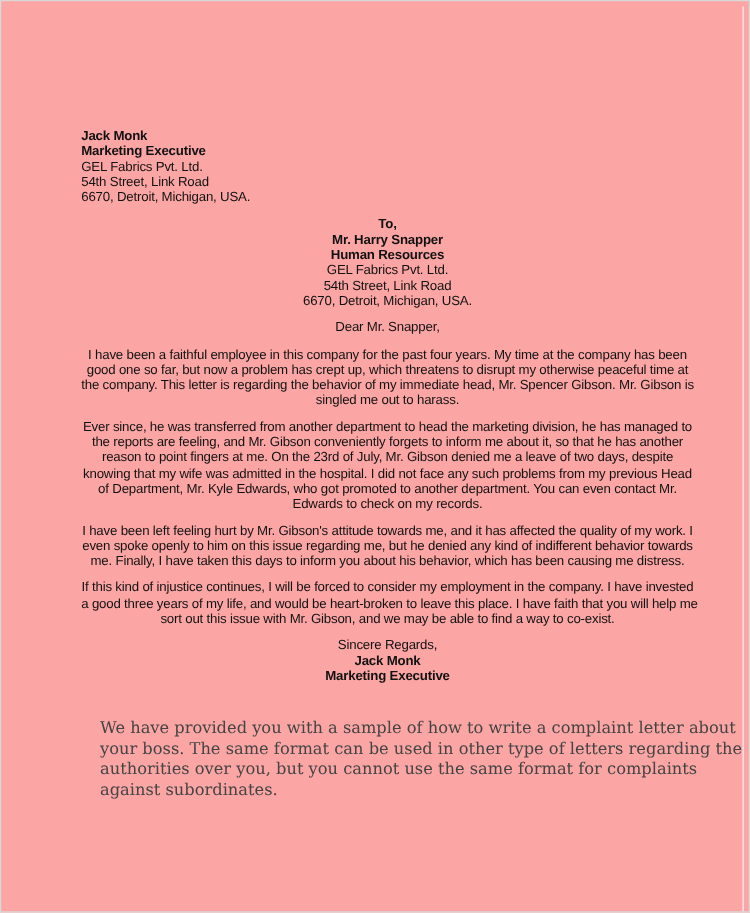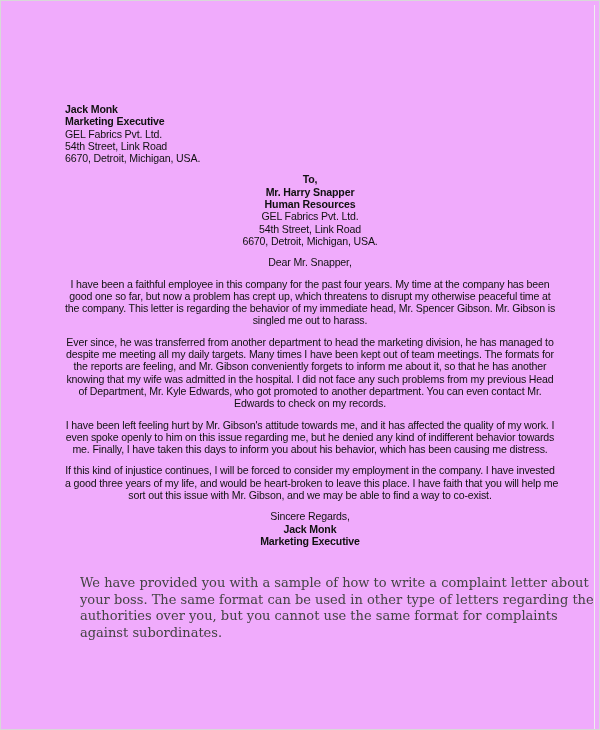--- a/index.html
+++ b/index.html
@@ -1,19 +1,19 @@
 <!DOCTYPE html>
 <html><head>
 <meta charset="utf-8">
 <style>
   html, body { margin: 0; padding: 0; background: #ffffff; }
   body { width: 600px; height: 730px; position: relative; overflow: hidden; }
   .page {
     position: absolute; left: 0; top: 0; width: 598px; height: 728px;
-    border: 1px solid #d8d8d8; background: #f0abfc;
+    border: 1px solid #d8d8d8; background: #fca5a5;
   }
   .page-inner-line {
     position: absolute; right: 4px; top: 4px; bottom: 0; width: 1px; background: #efefef;
   }
   .letter {
     position: absolute; left: 64px; top: 102px; width: 490px;
     font-family: "Liberation Sans", sans-serif; font-size: 10.6px;
     line-height: 12.3px; color: #111;
     letter-spacing: -0.15px;
   }
@@ -58,22 +58,22 @@
 
     <div class="block">
       <span class="line">I have been a faithful employee in this company for the past four years. My time at the company has been</span>
       <span class="line">good one so far, but now a problem has crept up, which threatens to disrupt my otherwise peaceful time at</span>
       <span class="line">the company. This letter is regarding the behavior of my immediate head, Mr. Spencer Gibson. Mr. Gibson is</span>
       <span class="line">singled me out to harass.</span>
     </div>
 
     <div class="block">
       <span class="line">Ever since, he was transferred from another department to head the marketing division, he has managed to</span>
-      <span class="line">despite me meeting all my daily targets. Many times I have been kept out of team meetings. The formats for</span>
       <span class="line">the reports are feeling, and Mr. Gibson conveniently forgets to inform me about it, so that he has another</span>
+      <span class="line">reason to point fingers at me. On the 23rd of July, Mr. Gibson denied me a leave of two days, despite</span>
       <span class="line">knowing that my wife was admitted in the hospital. I did not face any such problems from my previous Head</span>
       <span class="line">of Department, Mr. Kyle Edwards, who got promoted to another department. You can even contact Mr.</span>
       <span class="line">Edwards to check on my records.</span>
     </div>
 
     <div class="block">
       <span class="line">I have been left feeling hurt by Mr. Gibson's attitude towards me, and it has affected the quality of my work. I</span>
       <span class="line">even spoke openly to him on this issue regarding me, but he denied any kind of indifferent behavior towards</span>
       <span class="line">me. Finally, I have taken this days to inform you about his behavior, which has been causing me distress.</span>
     </div>

